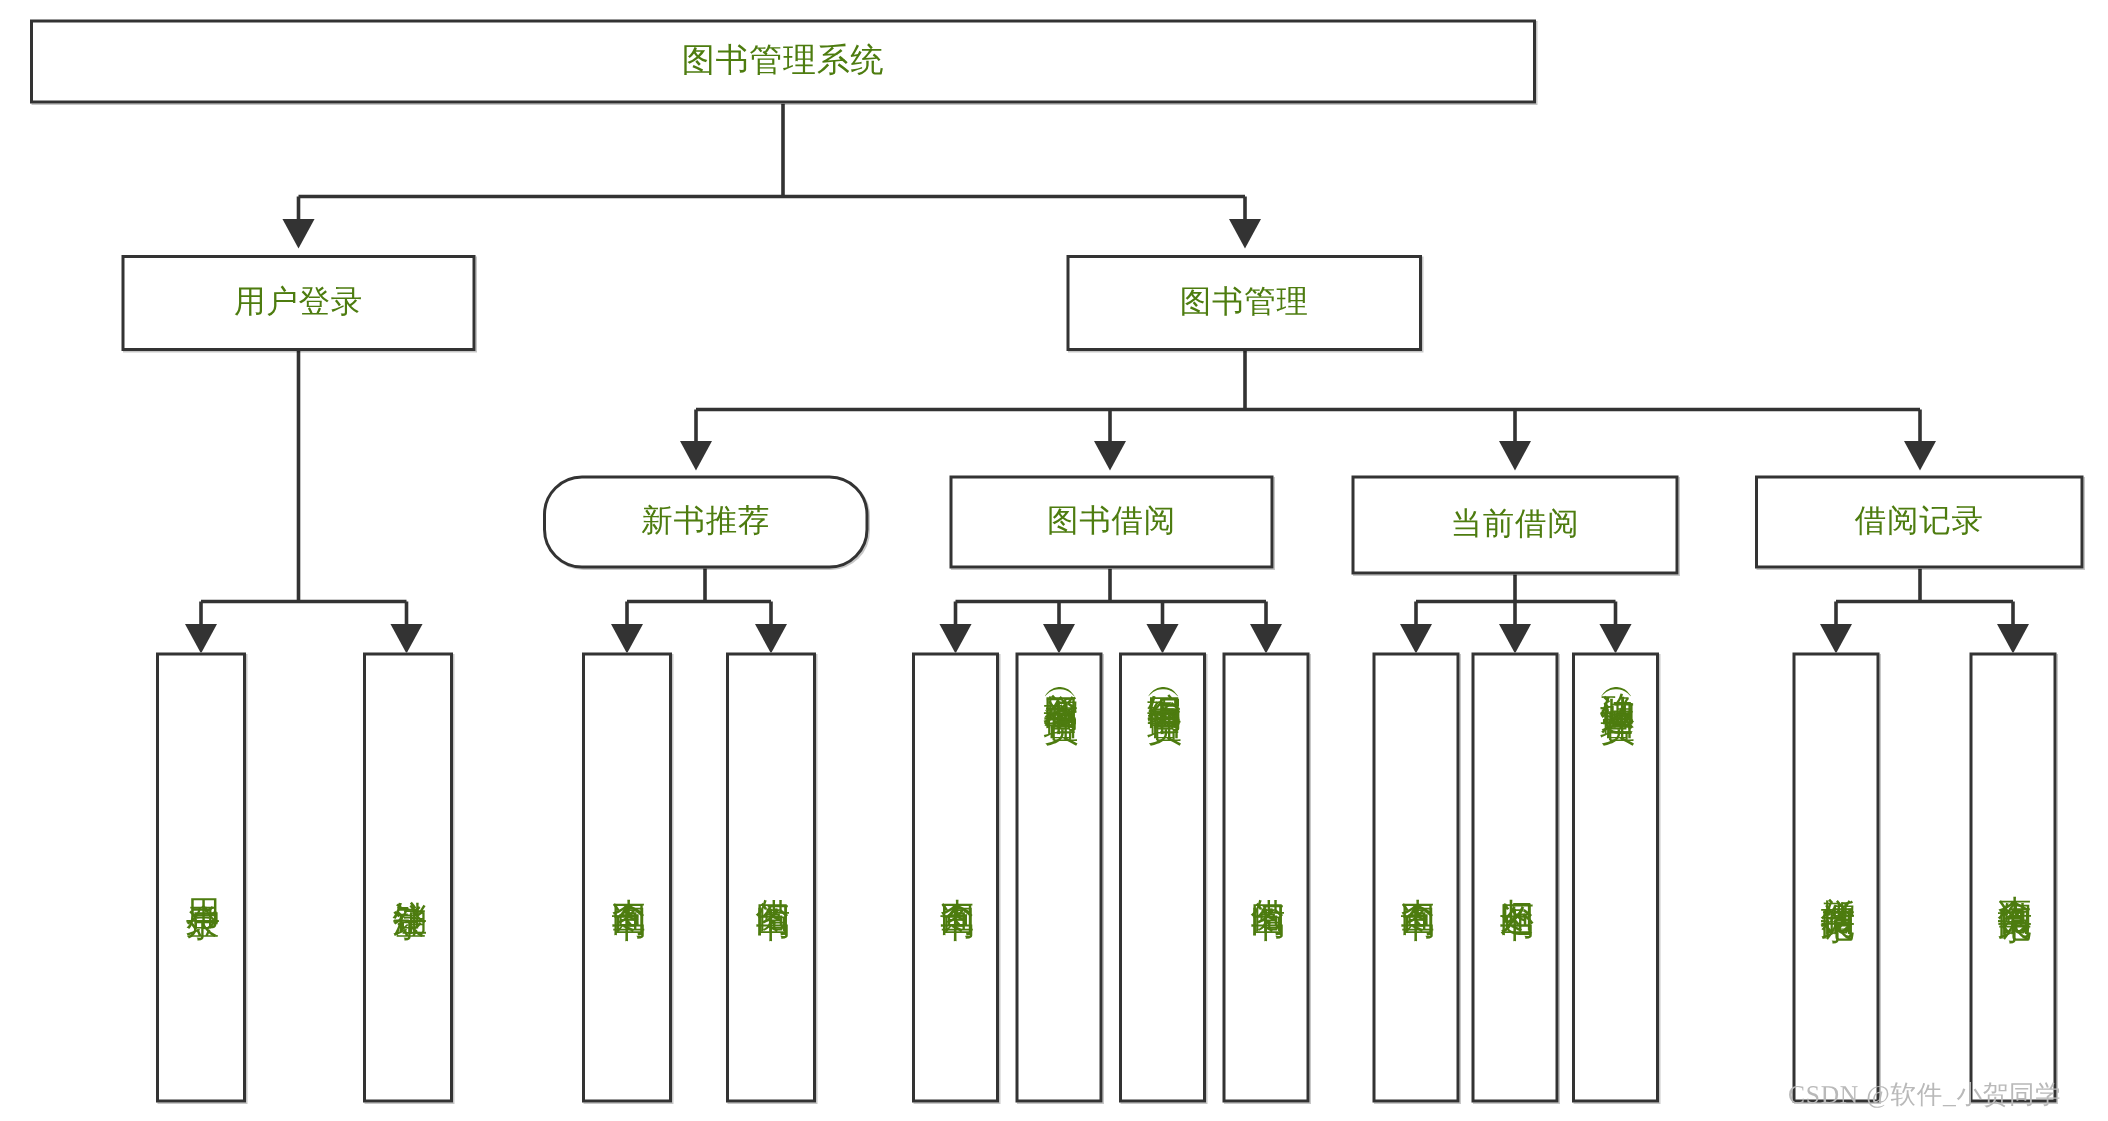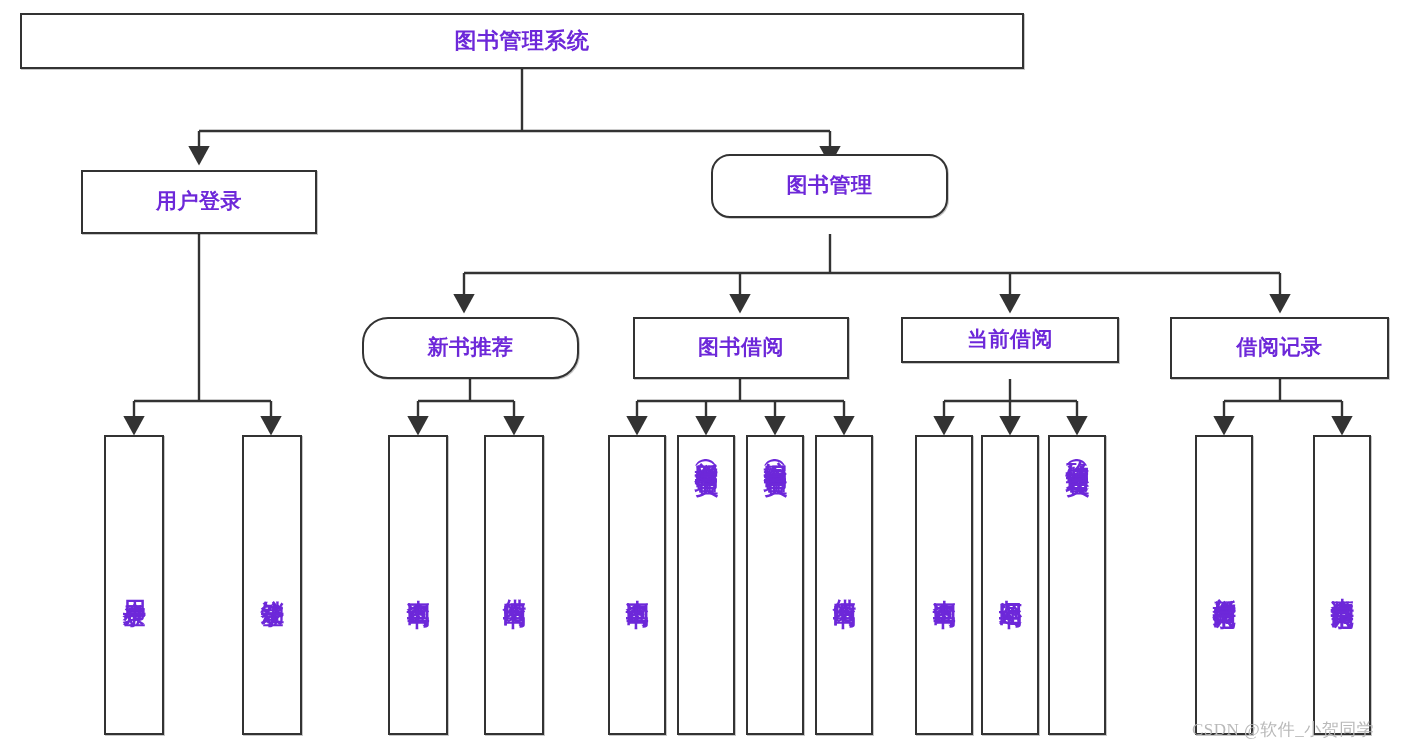--- a/index.html
+++ b/index.html
@@ -14,22 +14,21 @@
 
   .node{
     position:absolute;
     box-sizing:border-box;
     background:#ffffff;
     border:2px solid #333333;
     box-shadow:1px 1px 0 rgba(0,0,0,0.22);
     display:flex;
     align-items:center;
     justify-content:center;
-    color:#6d28d9;
-    font-weight:bold;
+    color:#4d7c0f;
   }
   .node .label{
     display:block;
     white-space:pre;
     letter-spacing:0.5px;
   }
   
   .node.h .label{ font-size:21px; line-height:1.1; }
   .node.root .label{ font-size:22px; }
 
@@ -115,31 +114,31 @@
     </g>
   </svg>
 
   <div class="node h root" style="left:20px;top:13px;width:1004px;height:56px;">
     <span class="label">图书管理系统</span>
   </div>
 
   <div class="node h" style="left:81px;top:170px;width:236px;height:64px;">
     <span class="label">用户登录</span>
   </div>
-  <div class="node h" style="left:711px;top:154px;width:237px;height:64px;border-radius:19px;">
+  <div class="node h" style="left:711px;top:170px;width:237px;height:64px;">
     <span class="label">图书管理</span>
   </div>
 
   <div class="node h" style="left:362px;top:317px;width:217px;height:62px;border-radius:26px;">
     <span class="label">新书推荐</span>
   </div>
   <div class="node h" style="left:633px;top:317px;width:216px;height:62px;justify-content:center;">
     <span class="label">图书借阅</span>
   </div>
-  <div class="node h" style="left:901px;top:317px;width:218px;height:46px;">
+  <div class="node h" style="left:901px;top:317px;width:218px;height:66px;">
     <span class="label">当前借阅</span>
   </div>
   <div class="node h" style="left:1170px;top:317px;width:219px;height:62px;">
     <span class="label">借阅记录</span>
   </div>
 
   <div class="node v mid" style="left:104px;top:435px;width:60px;height:300px;">
     <span class="label">用户登录</span>
   </div>
   <div class="node v mid" style="left:242px;top:435px;width:60px;height:300px;">

